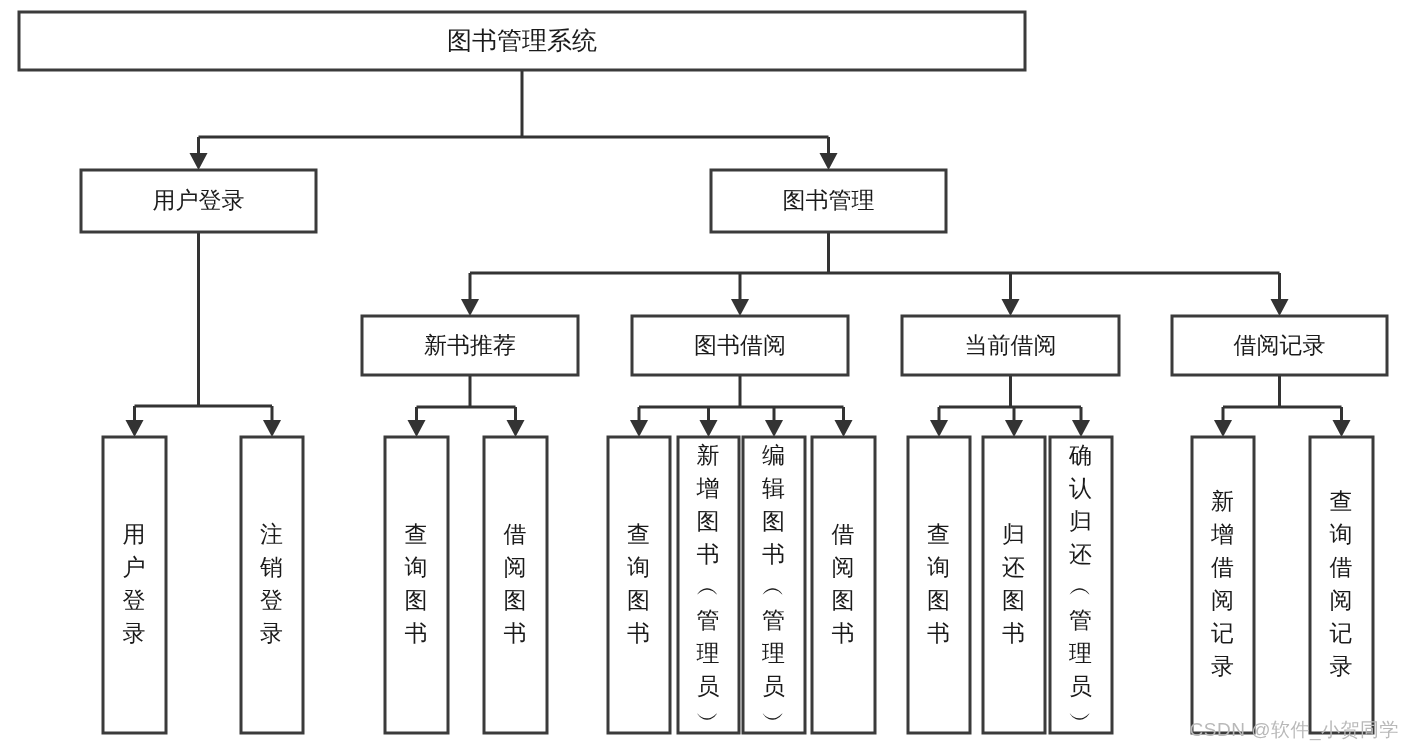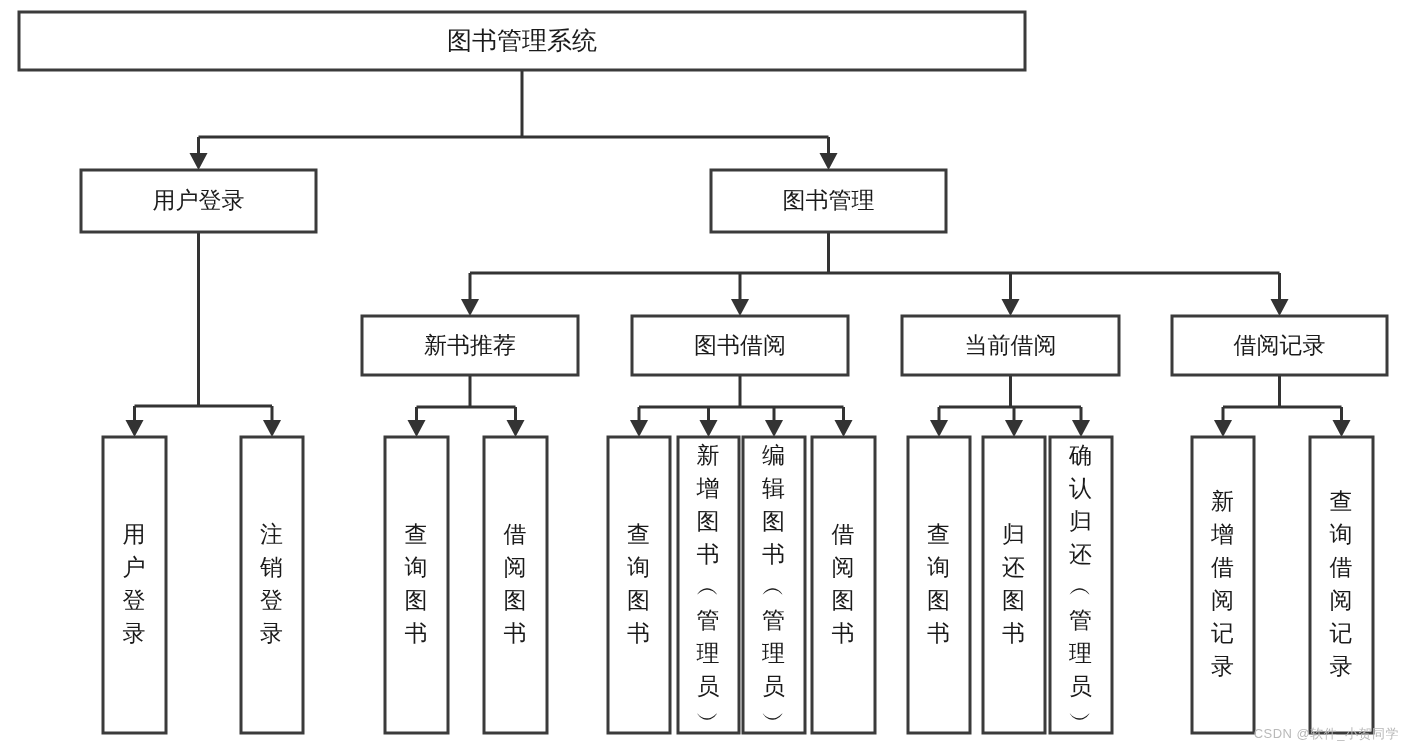--- a/index.html
+++ b/index.html
@@ -17,21 +17,21 @@
   }
   .lvl1-label{font-size:25px;}
   .lvl2-label{font-size:23px;}
   .lvl3-label{font-size:23px;}
   .leaf-label{font-size:23px;letter-spacing:1px;}
   .conn{stroke:#333333;stroke-width:3;fill:none;stroke-linecap:butt;}
   .arrow-head{fill:#333333;stroke:none;}
   .watermark{
     position:absolute;right:6px;bottom:4px;
     font-family:"Liberation Sans","DejaVu Sans",sans-serif;
-    font-size:13px;color:#b9b9b9;white-space:nowrap;
+    font-size:19px;color:#b9b9b9;white-space:nowrap;
     letter-spacing:.5px;user-select:none;
   }
 </style>
 </head>
 <body>
 
 <div id="diagram-root">
   <svg id="tree" viewBox="0 0 1405 747">
     <defs></defs>
     <g id="connector-layer">

